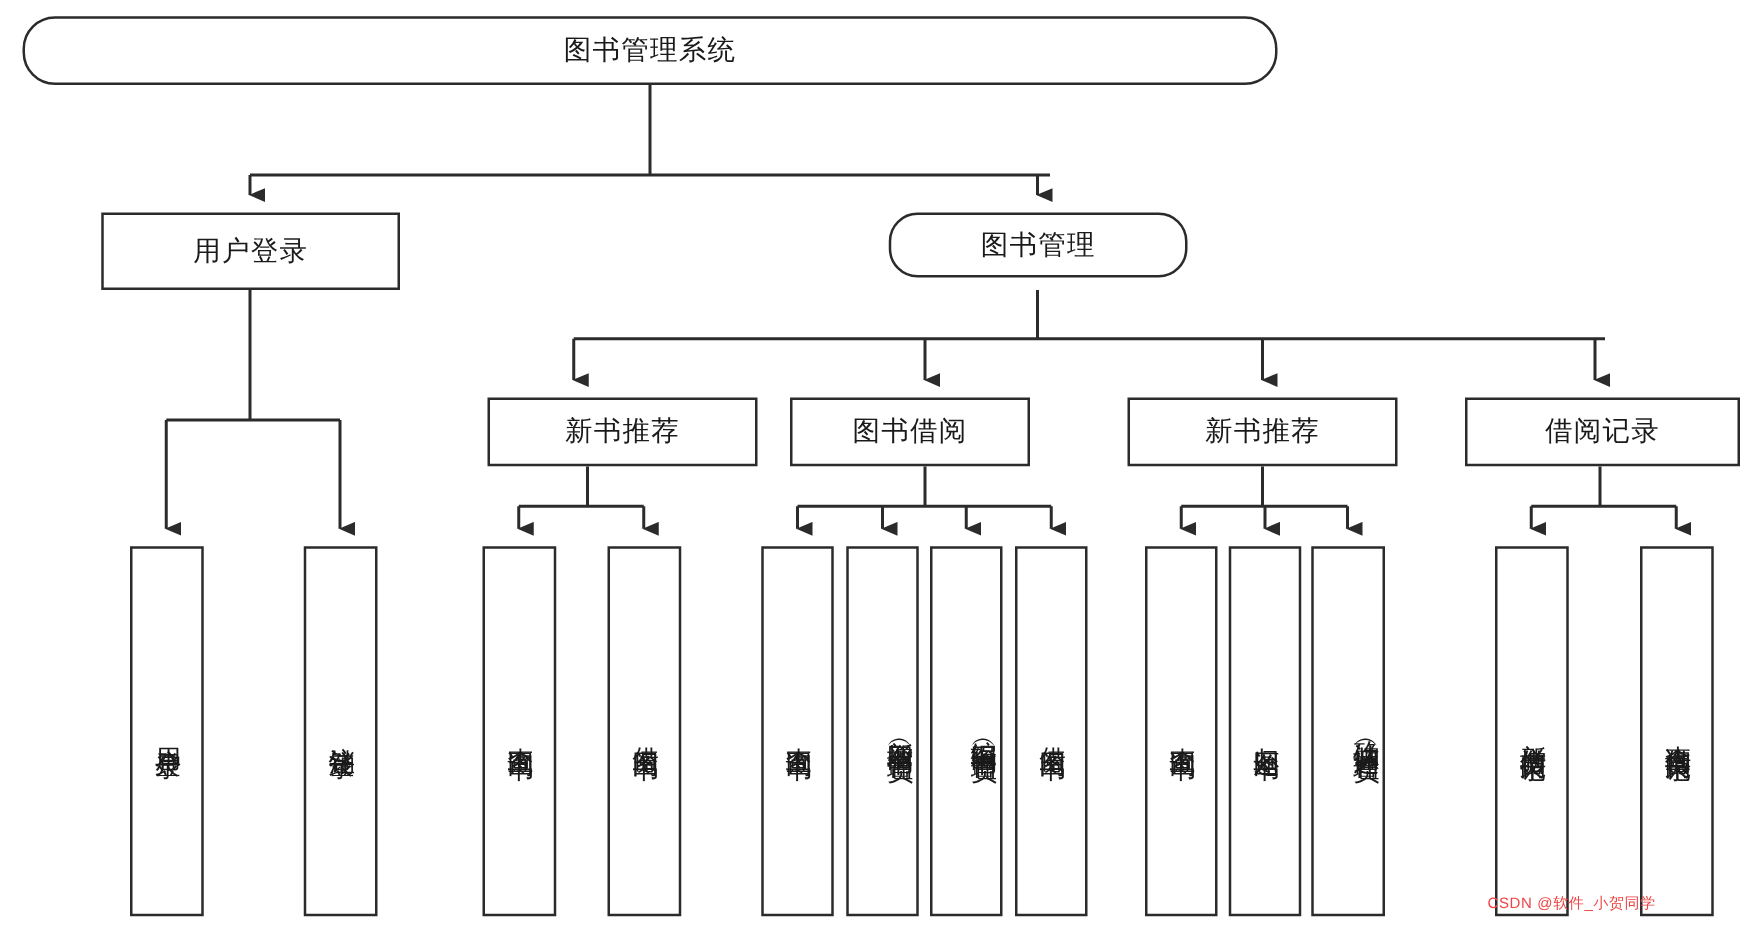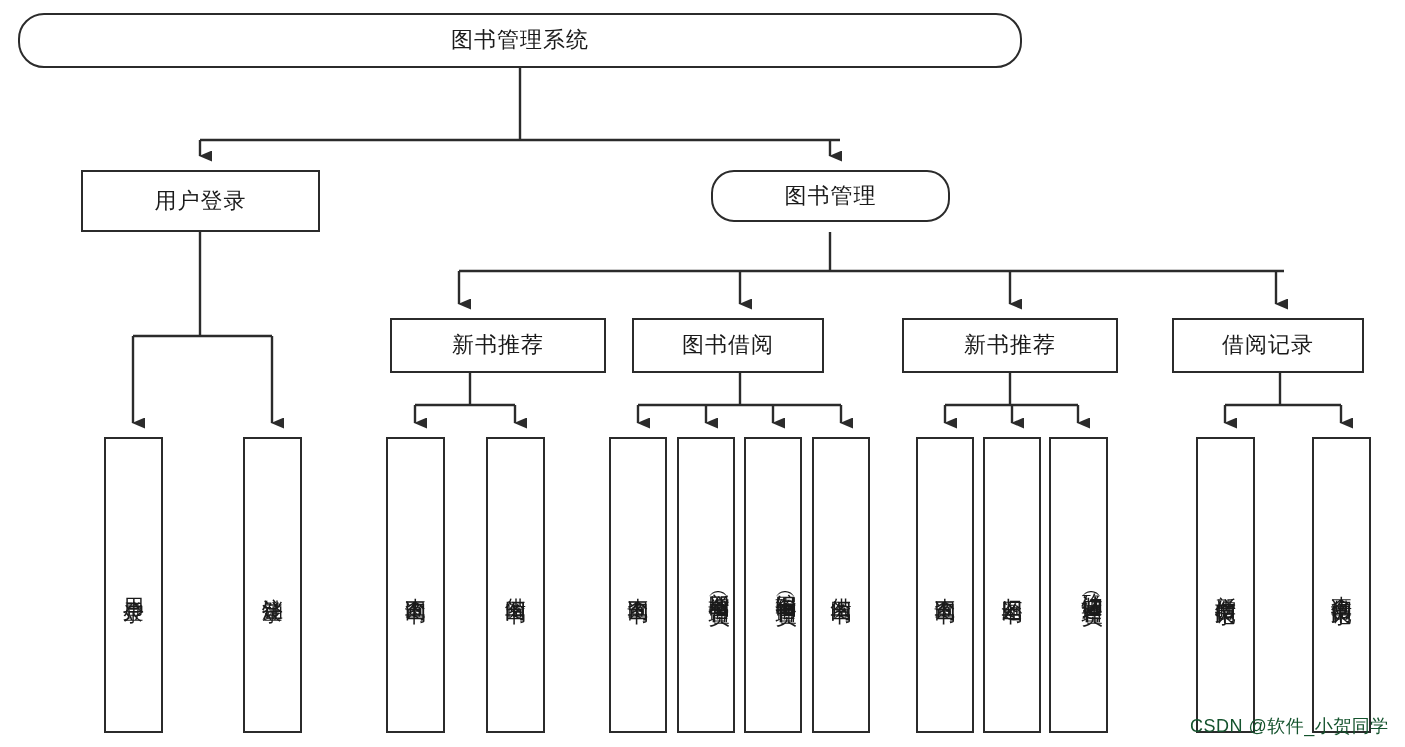--- a/index.html
+++ b/index.html
@@ -63,22 +63,22 @@
     stroke: #2b2b2b;
     stroke-width: 2.4;
     fill: none;
   }
   .arrowfill { fill: #2b2b2b; }
 
   .watermark {
     position: absolute;
     left: 1190px;
     top: 714px;
-    font-size: 18px;
-    color: #14532d;
+    font-size: 12px;
+    color: #ef4444;
     white-space: nowrap;
     letter-spacing: 0.5px;
   }
 </style>
 </head>
 <body>
 
 <div id="canvas">
 
   <svg class="links" viewBox="0 0 1405 747" xmlns="http://www.w3.org/2000/svg">
@@ -134,21 +134,21 @@
   <div class="node horiz" style="left:81px; top:170px; width:239px; height:62px;">用户登录</div>
 
   <div class="node horiz" style="left:711px; top:170px; width:239px; height:52px;border-radius:23px;">图书管理</div>
 
   <div class="node horiz" style="left:362px; top:318px; width:216px; height:55px;margin-left:28px;">新书推荐</div>
 
   <div class="node horiz" style="left:632px; top:318px; width:192px; height:55px;">图书借阅</div>
 
   <div class="node horiz" style="left:902px; top:318px; width:216px; height:55px;">新书推荐</div>
 
-  <div class="node horiz" style="left:1172px; top:318px; width:192px; height:55px;font-family:Liberation Serif, serif;">借阅记录</div>
+  <div class="node horiz" style="left:1172px; top:318px; width:220px; height:55px;font-family:Liberation Serif, serif;">借阅记录</div>
 
   <div class="node vert anchor-mid" style="left:104px; top:437px; width:59px; height:296px;">用户登录</div>
 
   <div class="node vert anchor-mid" style="left:243px; top:437px; width:59px; height:296px;">注销登录</div>
 
   <div class="node vert anchor-mid" style="left:386px; top:437px; width:59px; height:296px;">查询图书</div>
 
   <div class="node vert anchor-mid" style="left:486px; top:437px; width:59px; height:296px;">借阅图书</div>
 
   <div class="node vert anchor-mid" style="left:609px; top:437px; width:58px; height:296px;">查询图书</div>

